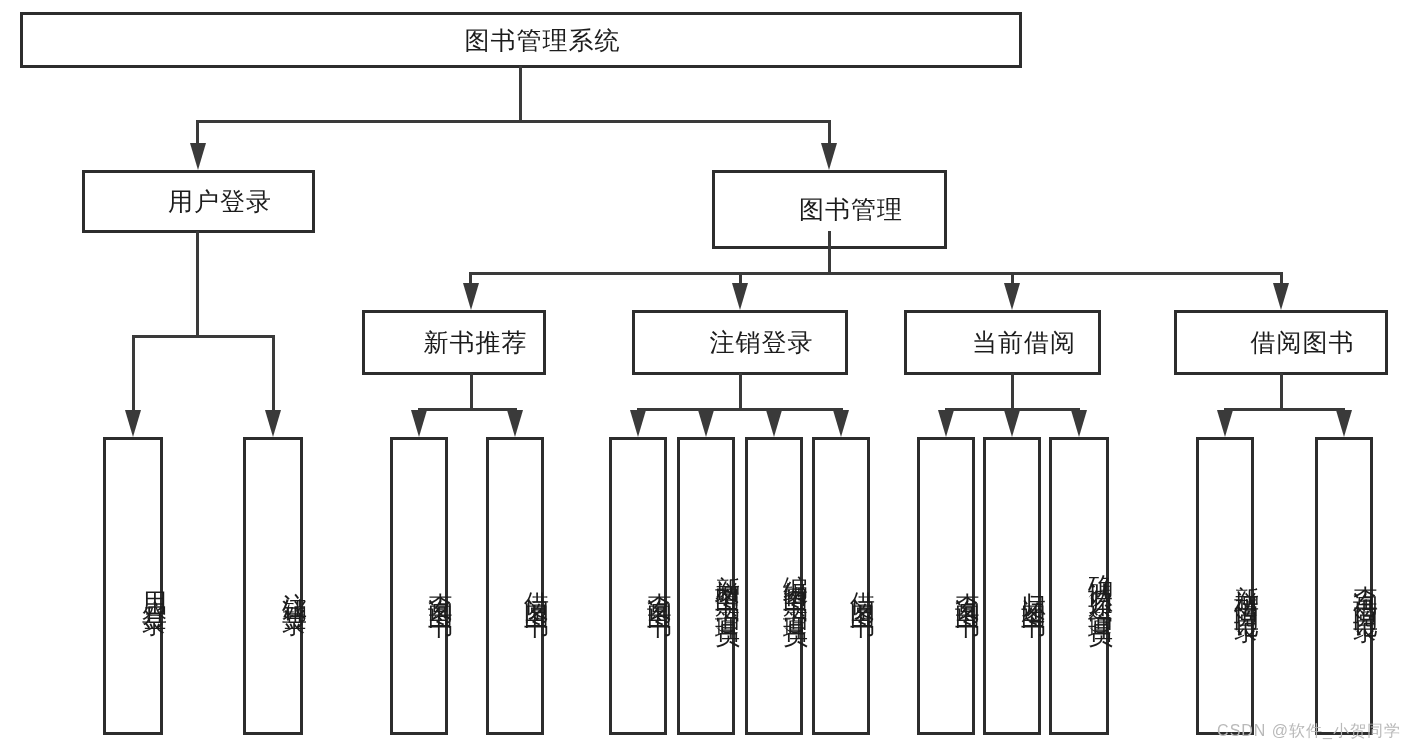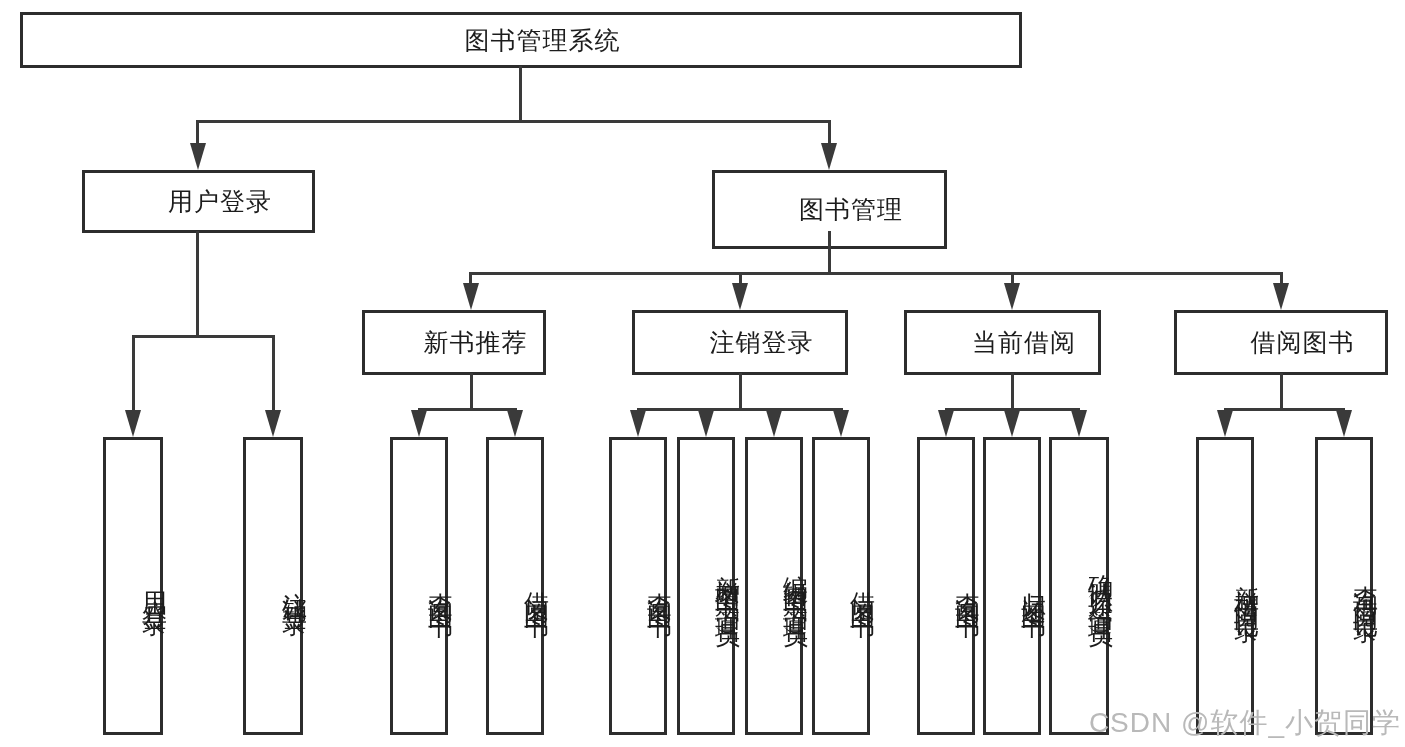--- a/index.html
+++ b/index.html
@@ -53,21 +53,21 @@
     width: 0;
     height: 0;
     border-left: 8px solid transparent;
     border-right: 8px solid transparent;
     border-top: 27px solid var(--line, #3a3a3a);
   }
   .watermark {
     position: absolute;
     right: 4px;
     bottom: 5px;
-    font-size: 28px;
+    font-size: 16px;
     color: var(--watermark, #b9b9b9);
     letter-spacing: 1px;
     white-space: nowrap;
   }
 </style>
 </head>
 <body>
 
 <div id="canvas">
 

